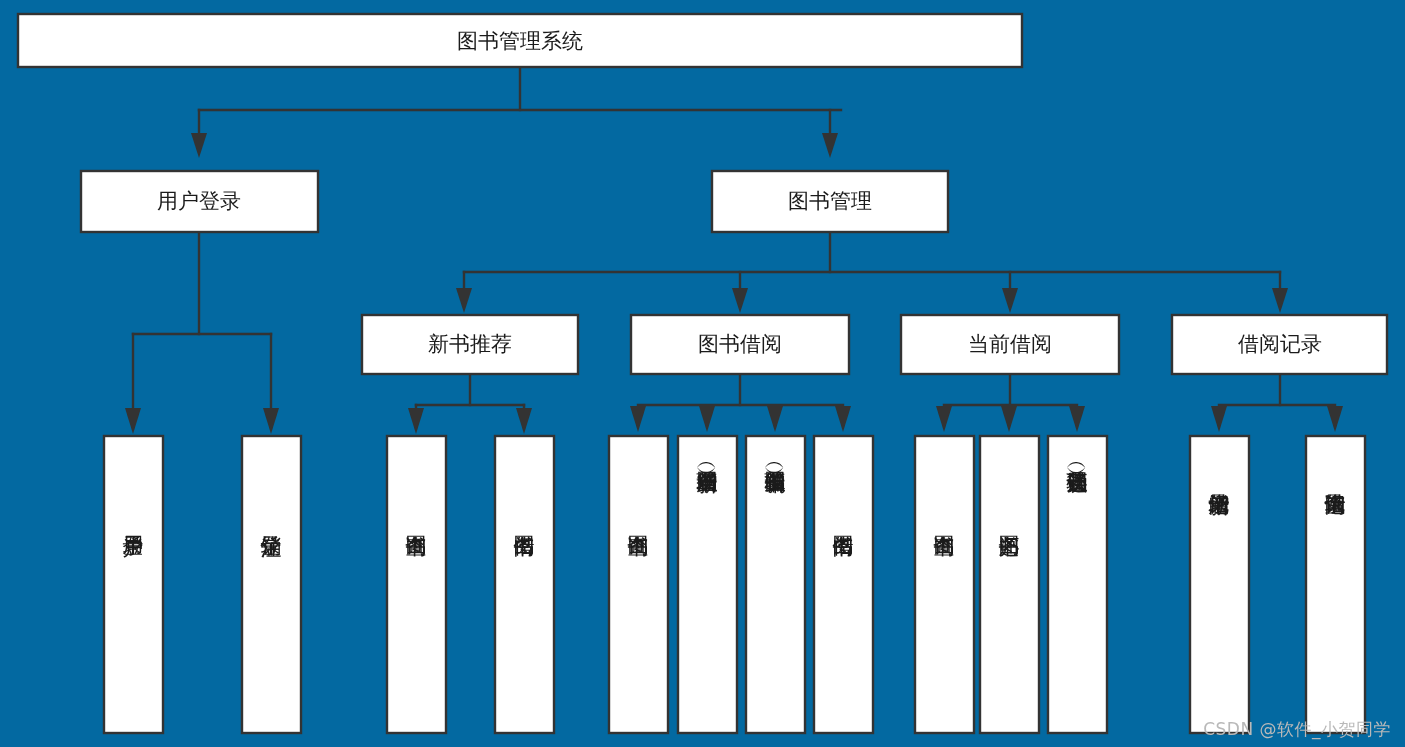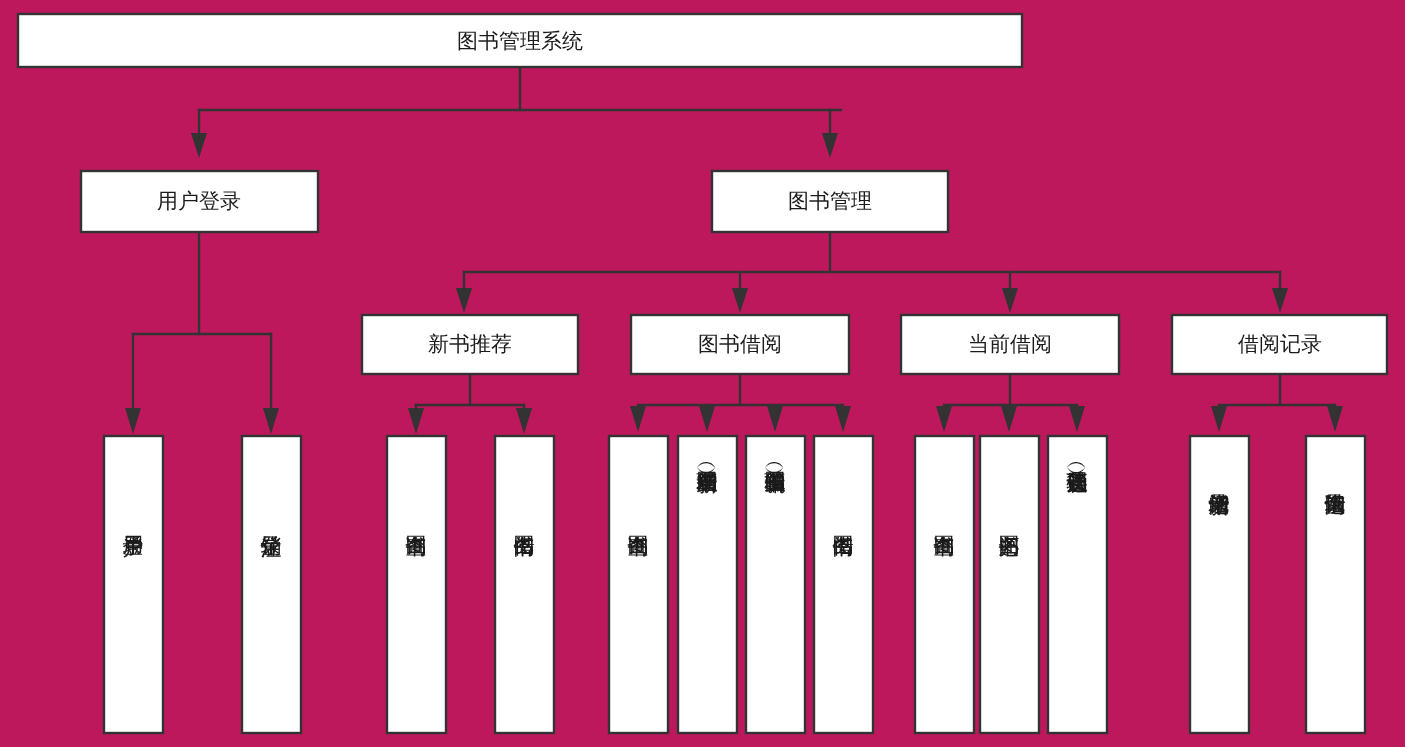--- a/index.html
+++ b/index.html
@@ -7,21 +7,21 @@
     padding: 0;
     background: #ffffff;
   }
   body {
     font-family: "DejaVu Sans", "Liberation Sans", sans-serif;
   }
   #diagram-root {
     position: relative;
     width: 1405px;
     height: 747px;
-    background: #be185d;
+    background: #0369a1;
     overflow: hidden;
     text-align: center;
   }
   svg.tree-svg {
     position: absolute;
     left: 0;
     top: 0;
     width: 1405px;
     height: 747px;
     display: block;
@@ -232,14 +232,15 @@
       <text class="node-label-v" x="1219" y="477" writing-mode="tb">新增借阅记录</text>
     </g>
 
     <g>
       <rect class="node-box" x="1306" y="436" width="59" height="297"></rect>
       <text class="node-label-v" x="1335" y="477" writing-mode="tb">查询借阅记录</text>
     </g>
 
   </svg>
 
+  <div class="watermark">CSDN @软件_小贺同学</div>
 
 </div>
 
 </body></html>

